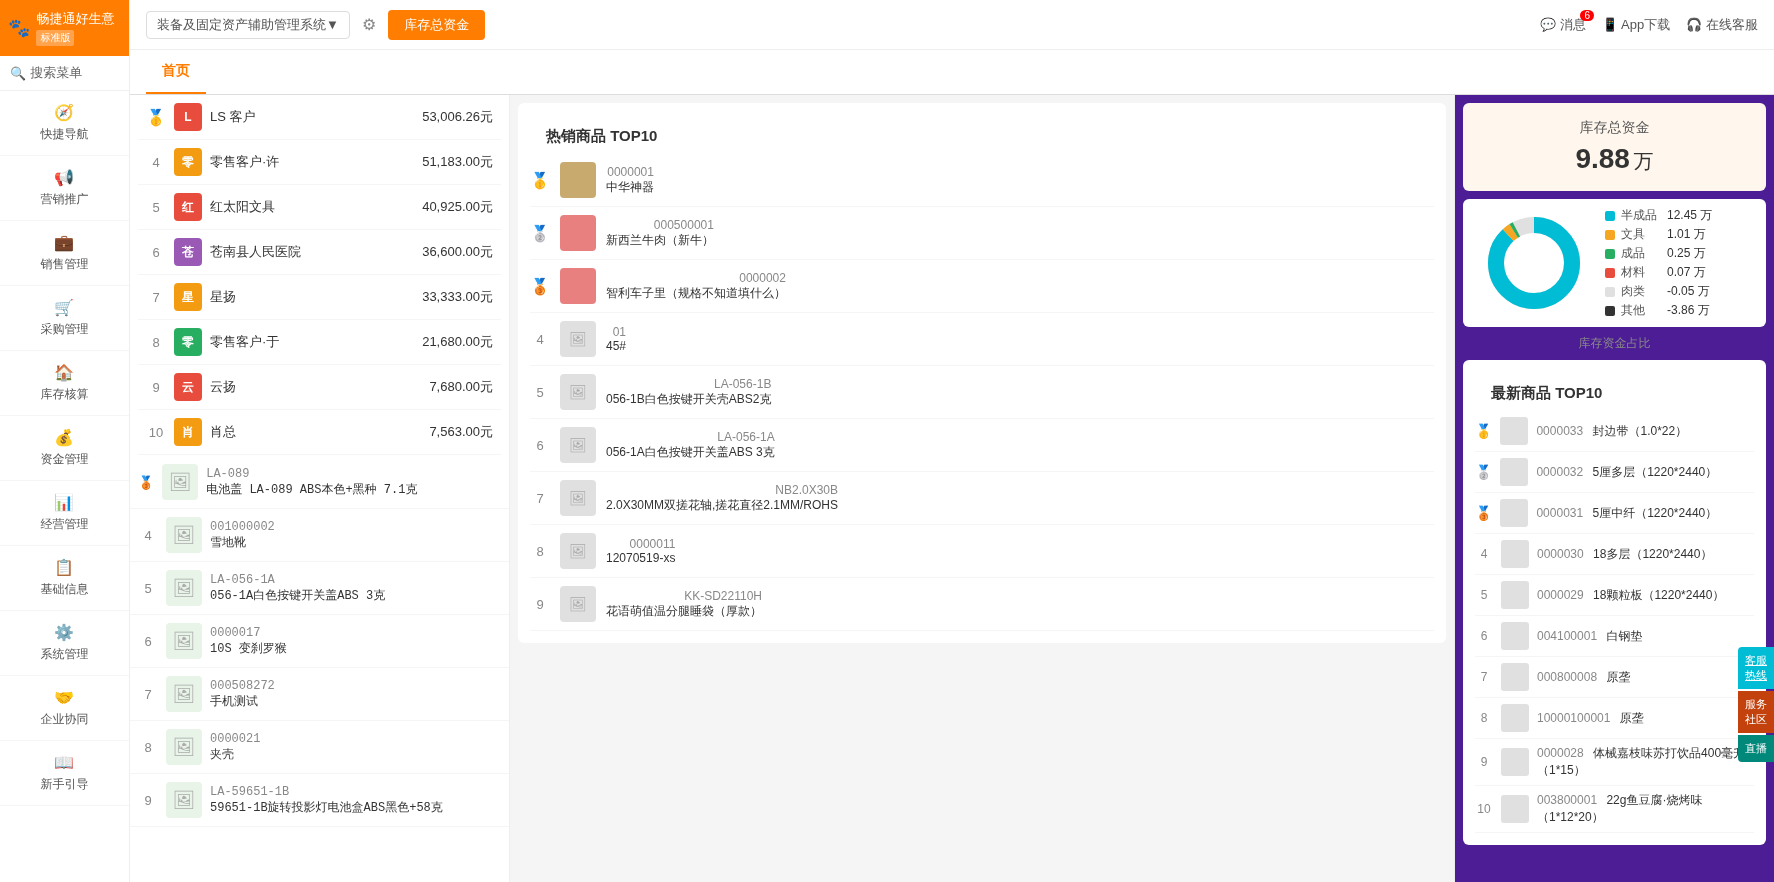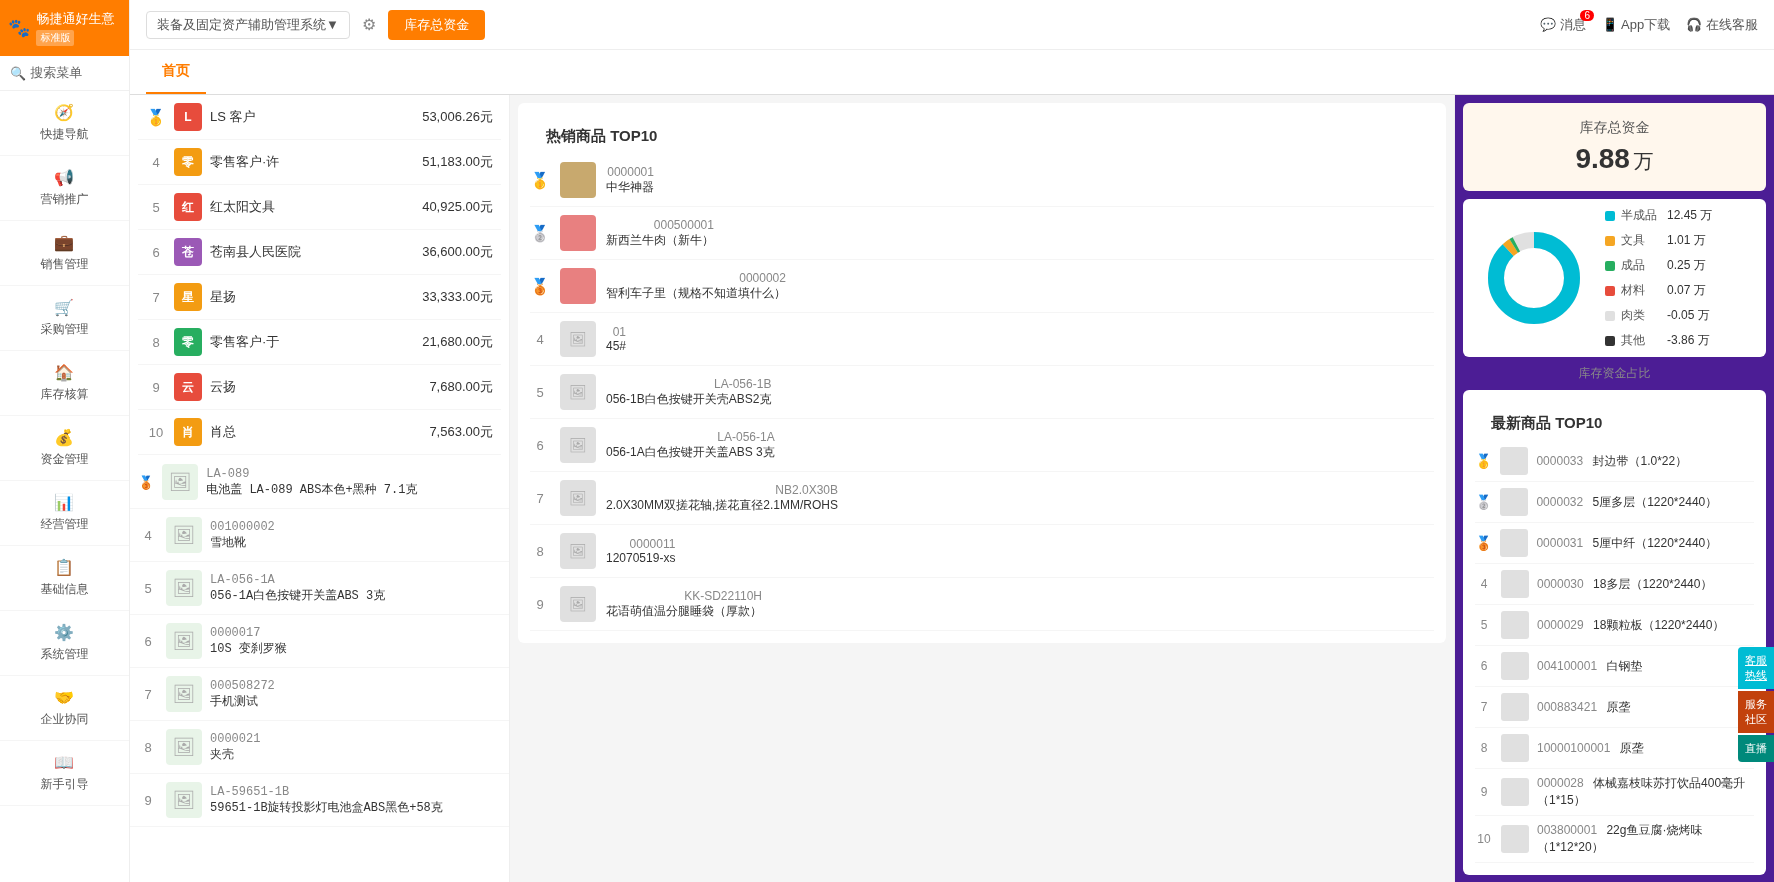--- a/index.html
+++ b/index.html
@@ -64,21 +64,21 @@
     .hot-product-code { font-size: 12px; color: #888; text-align: right; }
     .hot-product-name { font-size: 12px; color: #333; }
 
     
     .stock-card { background: #fff7ed; margin: 8px; border-radius: 6px; padding: 16px; text-align: center; }
     .stock-title { font-size: 14px; color: #555; margin-bottom: 6px; }
 
     
     .donut-container { display: flex; align-items: center; padding: 8px 16px; gap: 16px; background: #fff; margin: 0 8px 8px; border-radius: 6px; }
     .donut-svg { flex-shrink: 0; }
-    .legend { display: flex; flex-direction: column; gap: 8px; }
+    .legend { display: flex; flex-direction: column; gap: 2px; }
     .legend-item { display: flex; align-items: center; gap: 6px; font-size: 12px; }
     .legend-dot { width: 10px; height: 10px; border-radius: 2px; flex-shrink: 0; }
     .legend-label { color: #555; min-width: 40px; }
     .legend-value { color: #333; font-weight: 500; }
     .stock-ratio-label { font-size: 12px; color: #888; text-align: center; margin: 4px 8px 8px; }
 
     
     .new-products-section { background: #fff; margin: 8px; border-radius: 6px; padding: 12px; }
     .new-product-item { display: flex; align-items: center; gap: 8px; padding: 6px 0; border-bottom: 1px solid #f5f5f5; }
     .new-product-img { width: 28px; height: 28px; border-radius: 3px; background: #e0e0e0; flex-shrink: 0; }
@@ -518,21 +518,21 @@
     <div class="new-product-img"></div>
     <div class="new-product-text">
       <span style="color:#888;margin-right:6px;">004100001</span>
       <span>白钢垫</span>
     </div>
   </div>
             <div class="new-product-item">
     <span style="width:18px;text-align:center;color:#888;font-size:12px;">7</span>
     <div class="new-product-img"></div>
     <div class="new-product-text">
-      <span style="color:#888;margin-right:6px;">000883421</span>
+      <span style="color:#888;margin-right:6px;">000800008</span>
       <span>原垄</span>
     </div>
   </div>
             <div class="new-product-item">
     <span style="width:18px;text-align:center;color:#888;font-size:12px;">8</span>
     <div class="new-product-img"></div>
     <div class="new-product-text">
       <span style="color:#888;margin-right:6px;">10000100001</span>
       <span>原垄</span>
     </div>

